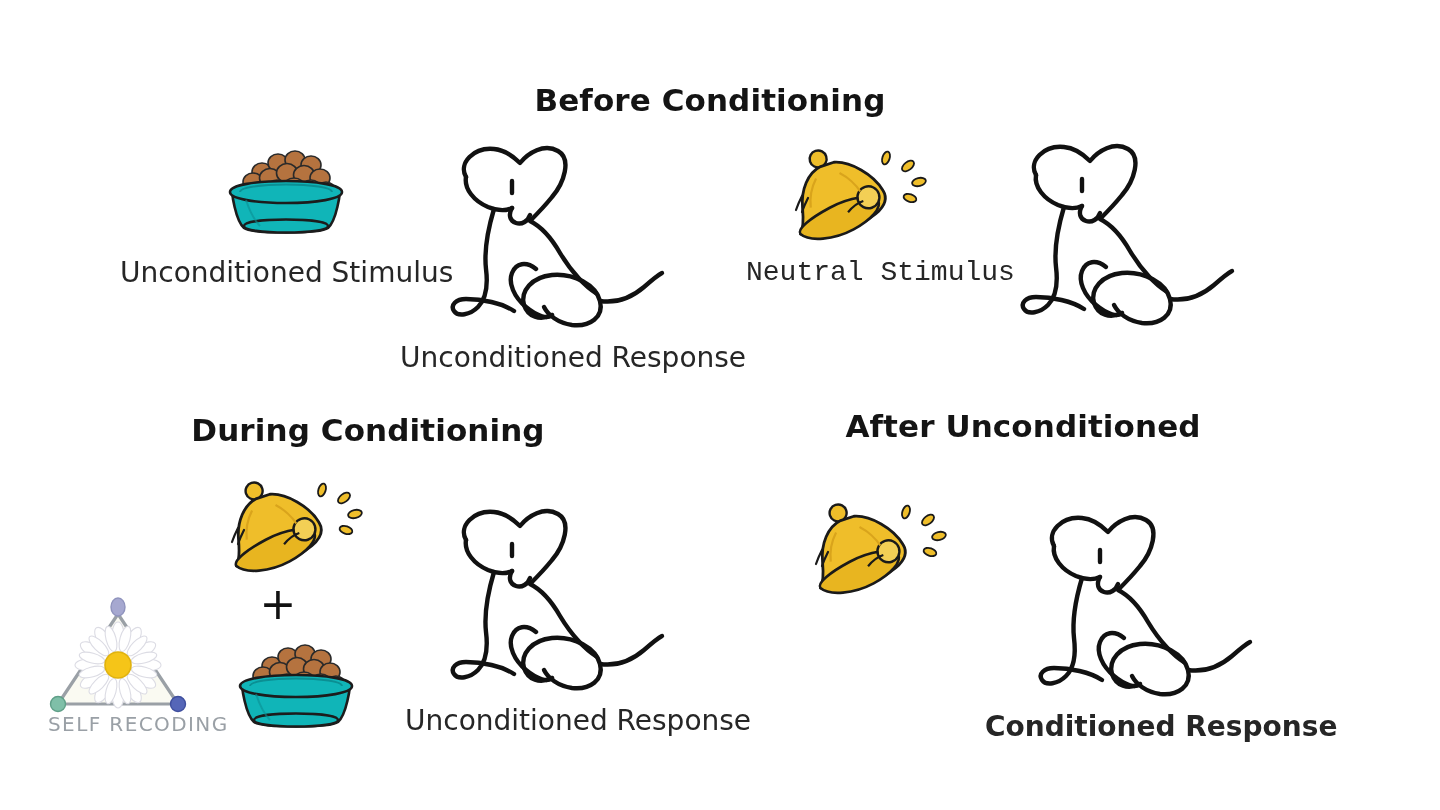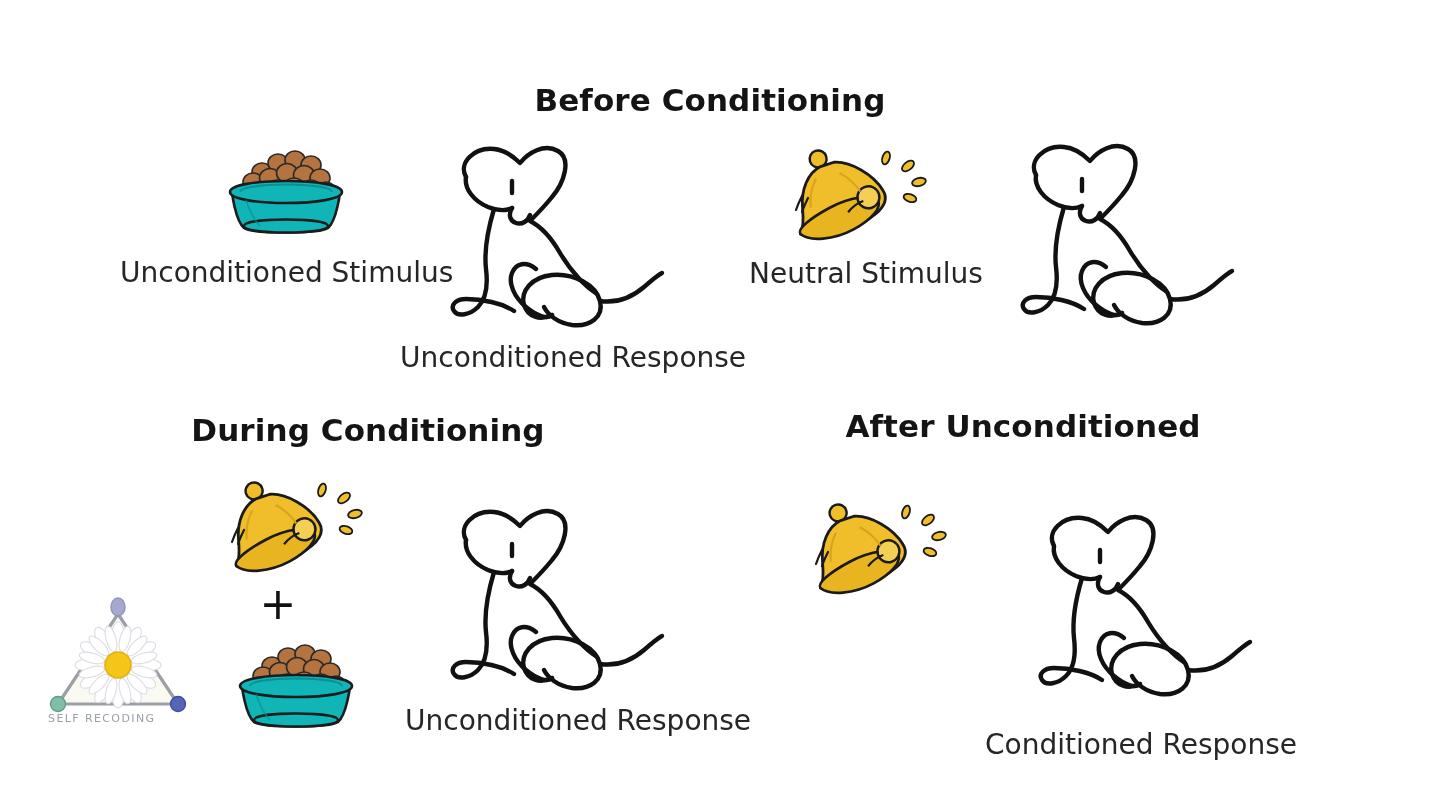--- a/index.html
+++ b/index.html
@@ -46,21 +46,21 @@
     line-height: 1;
     text-align: center;
   }
 
   .icon-wrap { display: block; }
   svg { display: block; overflow: visible; }
 
   
   .logo-text {
     font-family: "DejaVu Sans", sans-serif;
-    font-size: 11px;
+    font-size: 20px;
     letter-spacing: 1.4px;
     color: #9aa0a6;
     white-space: nowrap;
   }
 </style>
 </head>
 <body>
 
 <div class="stage">
 
@@ -153,21 +153,21 @@
       </g>
 
       <g fill="#EFBE2A" stroke="#1a1a1a" stroke-width="1.8">
         <ellipse cx="100" cy="20" rx="3.6" ry="6.6" transform="rotate(18 100 20)"></ellipse>
         <ellipse cx="122" cy="28" rx="4" ry="7" transform="rotate(52 122 28)"></ellipse>
         <ellipse cx="133" cy="44" rx="4" ry="7" transform="rotate(76 133 44)"></ellipse>
         <ellipse cx="124" cy="60" rx="3.8" ry="6.6" transform="rotate(108 124 60)"></ellipse>
       </g>
     </svg>
   </div>
-  <div class="abs caption" style="left:746px; top:257px; width:240px;">Neutral Stimulus</div>
+  <div class="abs caption" style="left:746px; top:257px; width:240px;font-family:Liberation Mono, monospace;">Neutral Stimulus</div>
 
   <div class="abs icon-wrap" style="left:1018px; top:133px;">
     <svg width="232" height="200" viewBox="0 0 232 200" aria-hidden="true">
       <g fill="none" stroke="#111111" stroke-width="4.4" stroke-linecap="round" stroke-linejoin="round">
         <path d="M18 42 C10 28 26 12 46 14 C58 15 66 22 72 28
                  C80 18 96 8 110 16 C124 24 116 48 104 62
                  C96 72 88 80 82 86
                  C94 92 104 104 112 118
                  C124 138 138 152 148 158"></path>
         <path d="M18 42 C16 54 26 66 40 72 C50 76 58 76 64 73"></path>
@@ -316,21 +316,21 @@
                  C34 164 54 168 66 176"></path>
         <path d="M88 134 C78 126 68 128 64 138 C60 148 66 162 78 172
                  C90 182 100 184 104 180"></path>
         <path d="M104 180 C92 186 80 182 76 170 C72 156 84 142 104 140
                  C126 138 148 150 152 166 C156 182 142 192 124 190
                  C110 188 100 180 96 172"></path>
         <path d="M152 166 C166 168 182 164 196 152 C204 145 210 140 214 138"></path>
       </g>
     </svg>
   </div>
-  <div class="abs caption" style="left:985px; top:728px; width:290px;">Conditioned Response</div>
+  <div class="abs caption" style="left:985px; top:710px; width:290px;font-weight:bold;">Conditioned Response</div>
 
   <div class="abs" style="left:44px; top:596px;">
     <div>
       <svg width="150" height="120" viewBox="0 0 150 120" aria-hidden="true">
 
         <polygon points="74,18 134,108 14,108" fill="#FAFAF2" stroke="#9aa0a6" stroke-width="3.2" stroke-linejoin="round"></polygon>
 
         <ellipse cx="74" cy="11" rx="7" ry="9" fill="#A6A8D0" stroke="#8f93bd" stroke-width="1.4"></ellipse>
         <circle cx="14" cy="108" r="7.5" fill="#7FBFA8" stroke="#5f9f88" stroke-width="1.4"></circle>
         <circle cx="134" cy="108" r="7.5" fill="#5566B8" stroke="#3f4f9e" stroke-width="1.4"></circle>

